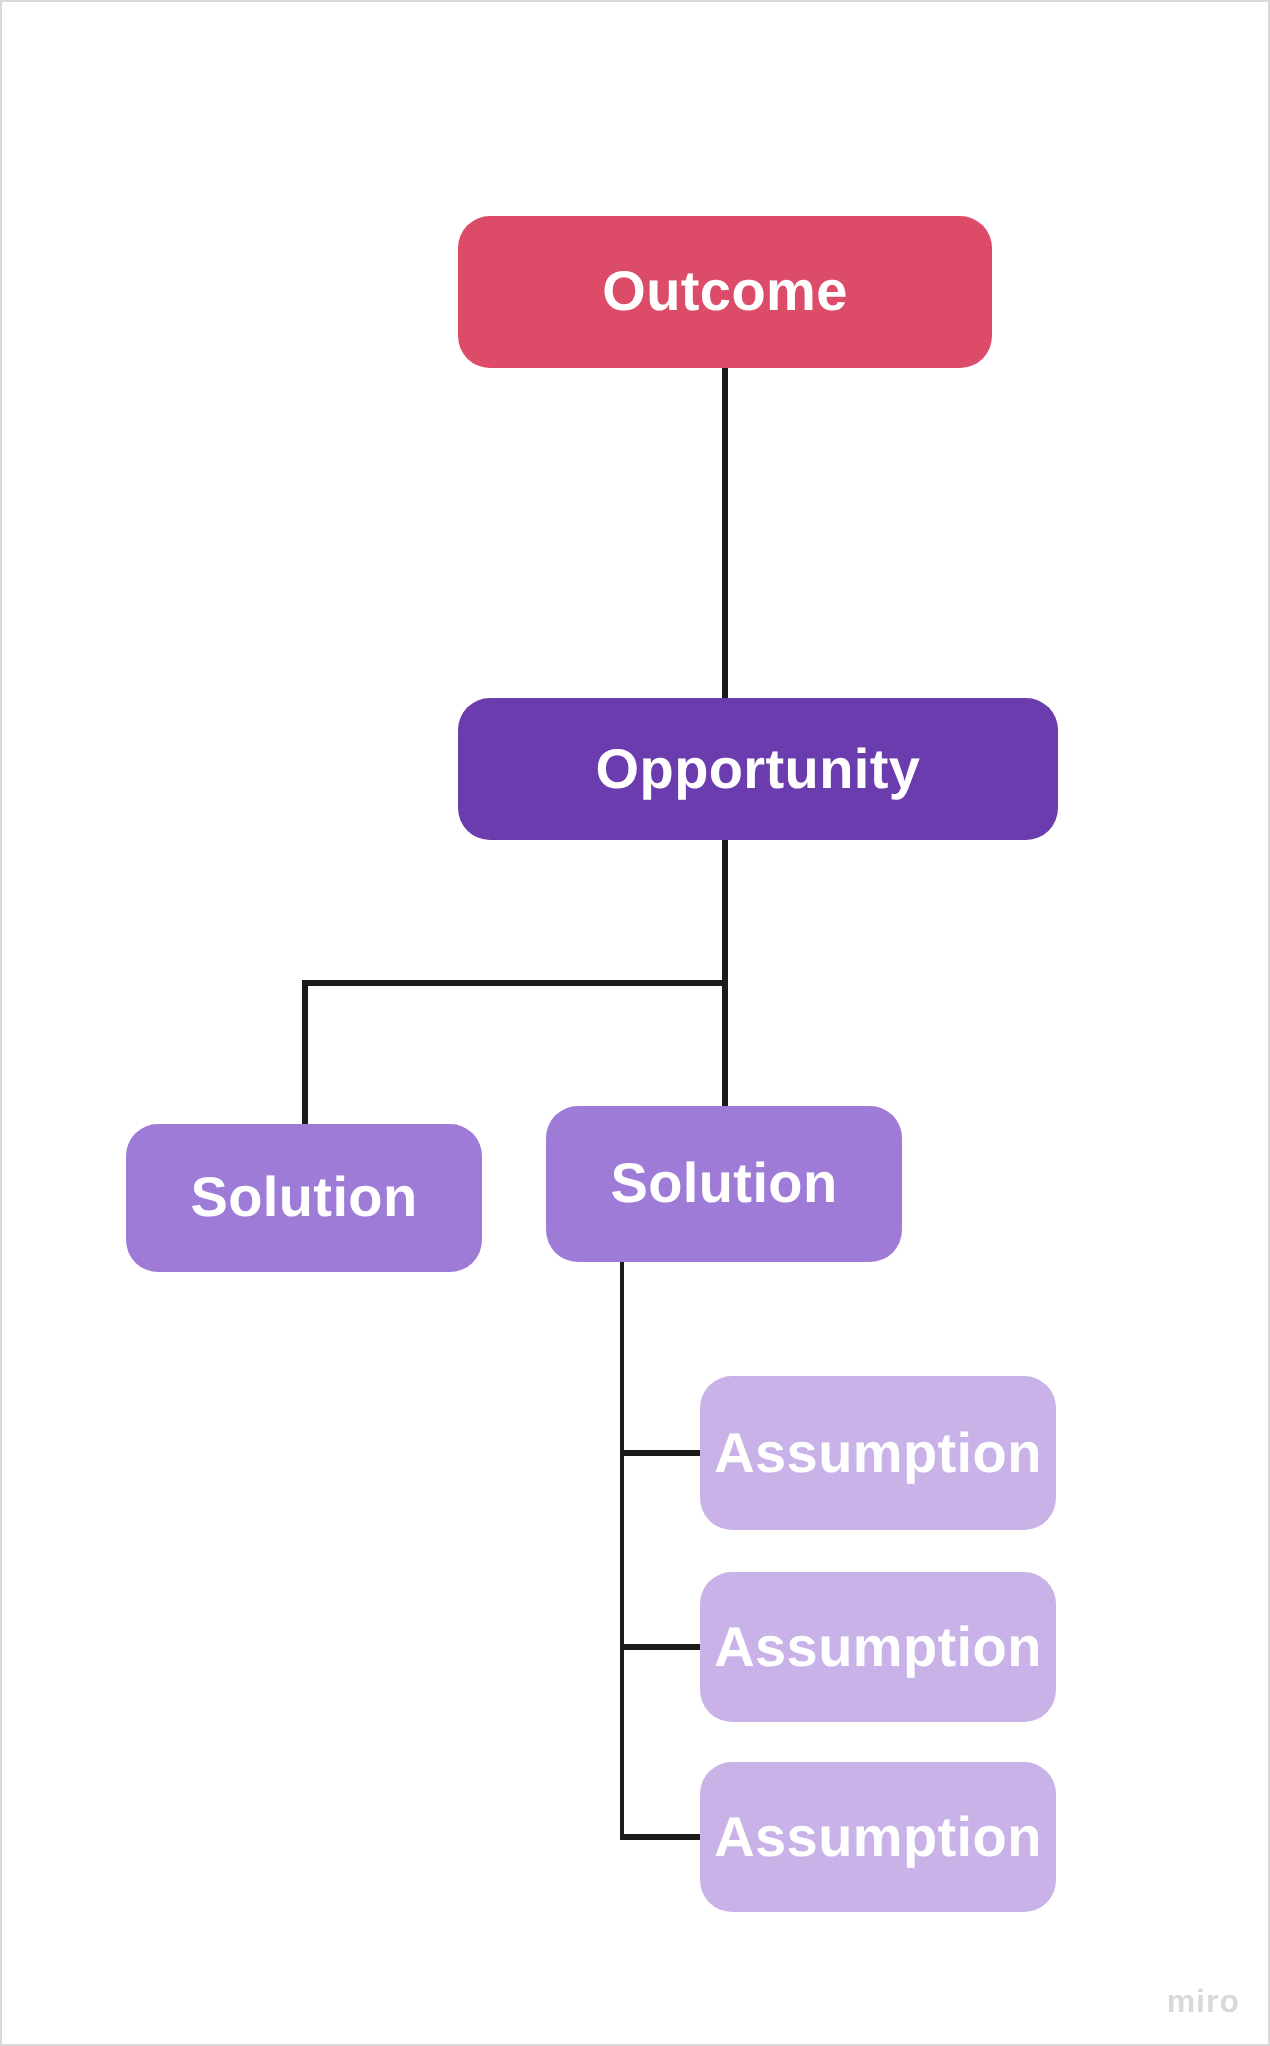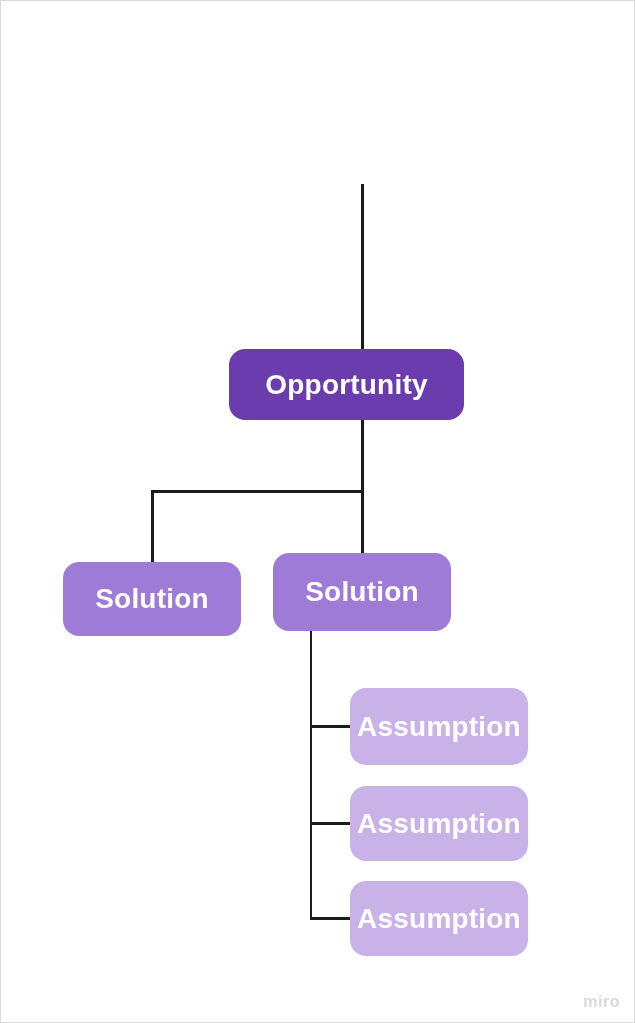--- a/index.html
+++ b/index.html
@@ -27,21 +27,21 @@
   }
   .node .label {
     color: #ffffff;
     font-weight: 700;
     font-size: 28px;
     letter-spacing: 0.2px;
     user-select: none;
   }
   
   .node-outcome        { left: 228px; top: 107px; width: 267px; height: 76px; }
-  .node-opportunity    { left: 228px; top: 348px; width: 235px; height: 71px; }
+  .node-opportunity    { left: 228px; top: 348px; width: 300px; height: 71px; }
   .node-solution-left  { left:  62px; top: 561px; width: 178px; height: 74px; }
   .node-solution-right { left: 272px; top: 552px; width: 178px; height: 78px; }
   .node-assumption-1   { left: 349px; top: 687px; width: 178px; height: 77px; }
   .node-assumption-2   { left: 349px; top: 785px; width: 178px; height: 75px; }
   .node-assumption-3   { left: 349px; top: 880px; width: 178px; height: 75px; }
 
   
   .edge { position: absolute; }
   .edge-outcome-opportunity { left: 360px;   top: 183px; width: 2.5px; height: 165px; }
   .edge-opportunity-down    { left: 360px;   top: 419px; width: 2.5px; height: 133px; }
@@ -69,20 +69,23 @@
 
   <div class="edge edge-outcome-opportunity" style="background-color: rgb(27, 27, 27);"></div>
   <div class="edge edge-opportunity-down" style="background-color: rgb(27, 27, 27);"></div>
   <div class="edge edge-branch-horizontal" style="background-color: rgb(27, 27, 27);"></div>
   <div class="edge edge-branch-left-down" style="background-color: rgb(27, 27, 27);"></div>
   <div class="edge edge-solution-trunk" style="background-color: rgb(27, 27, 27);"></div>
   <div class="edge edge-stub-1" style="background-color: rgb(27, 27, 27);"></div>
   <div class="edge edge-stub-2" style="background-color: rgb(27, 27, 27);"></div>
   <div class="edge edge-stub-3" style="background-color: rgb(27, 27, 27);"></div>
 
+  <div class="node node-outcome" style="background-color: rgb(220, 76, 104);">
+    <span class="label" style="color: rgb(255, 255, 255);">Outcome</span>
+  </div>
 
   <div class="node node-opportunity" style="background-color: rgb(107, 60, 174);">
     <span class="label" style="color: rgb(255, 255, 255);">Opportunity</span>
   </div>
 
   <div class="node node-solution-left" style="background-color: rgb(159, 123, 216);">
     <span class="label" style="color: rgb(255, 255, 255);">Solution</span>
   </div>
 
   <div class="node node-solution-right" style="background-color: rgb(159, 123, 216);">

